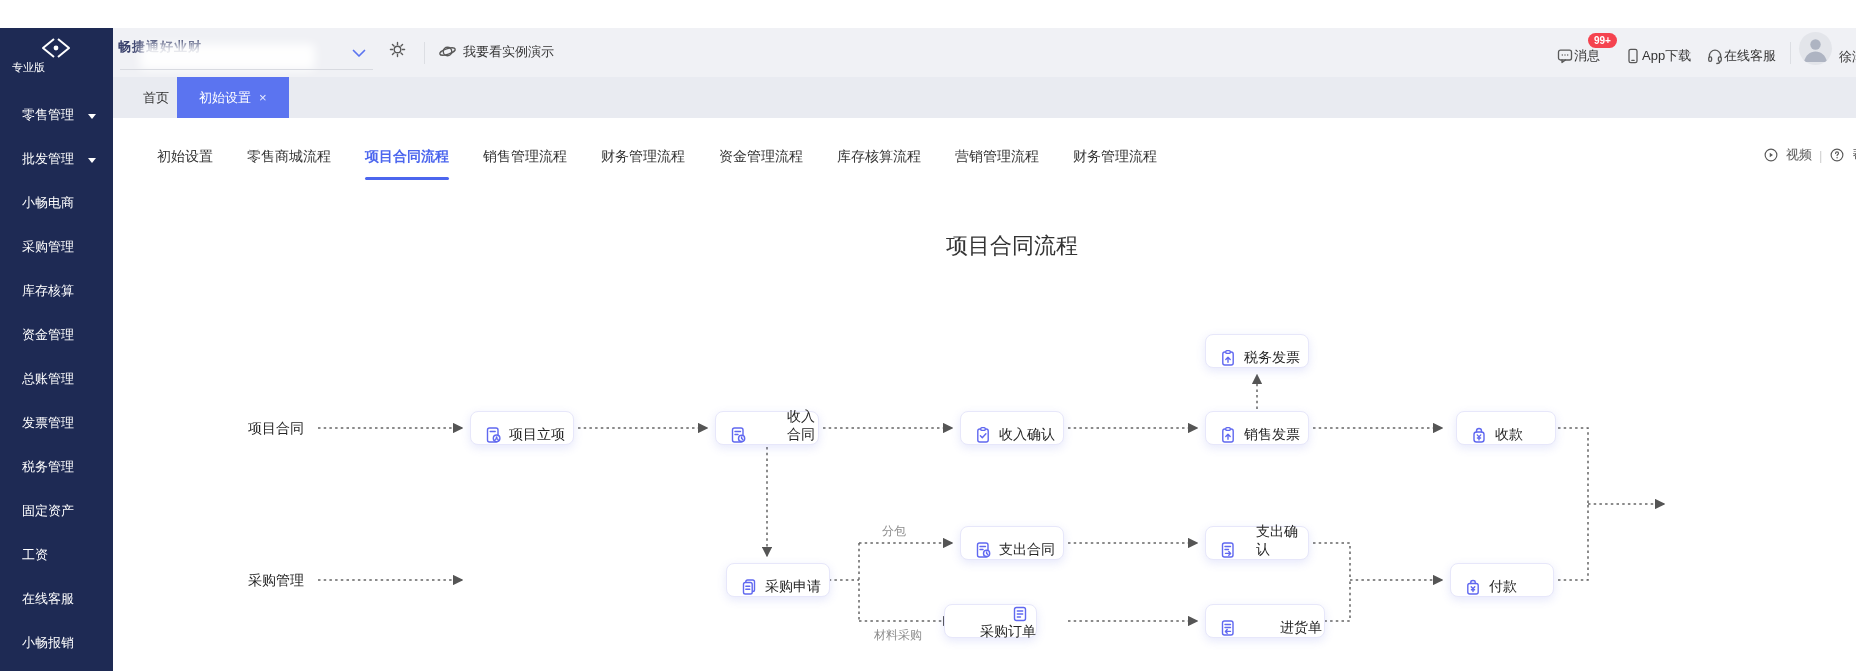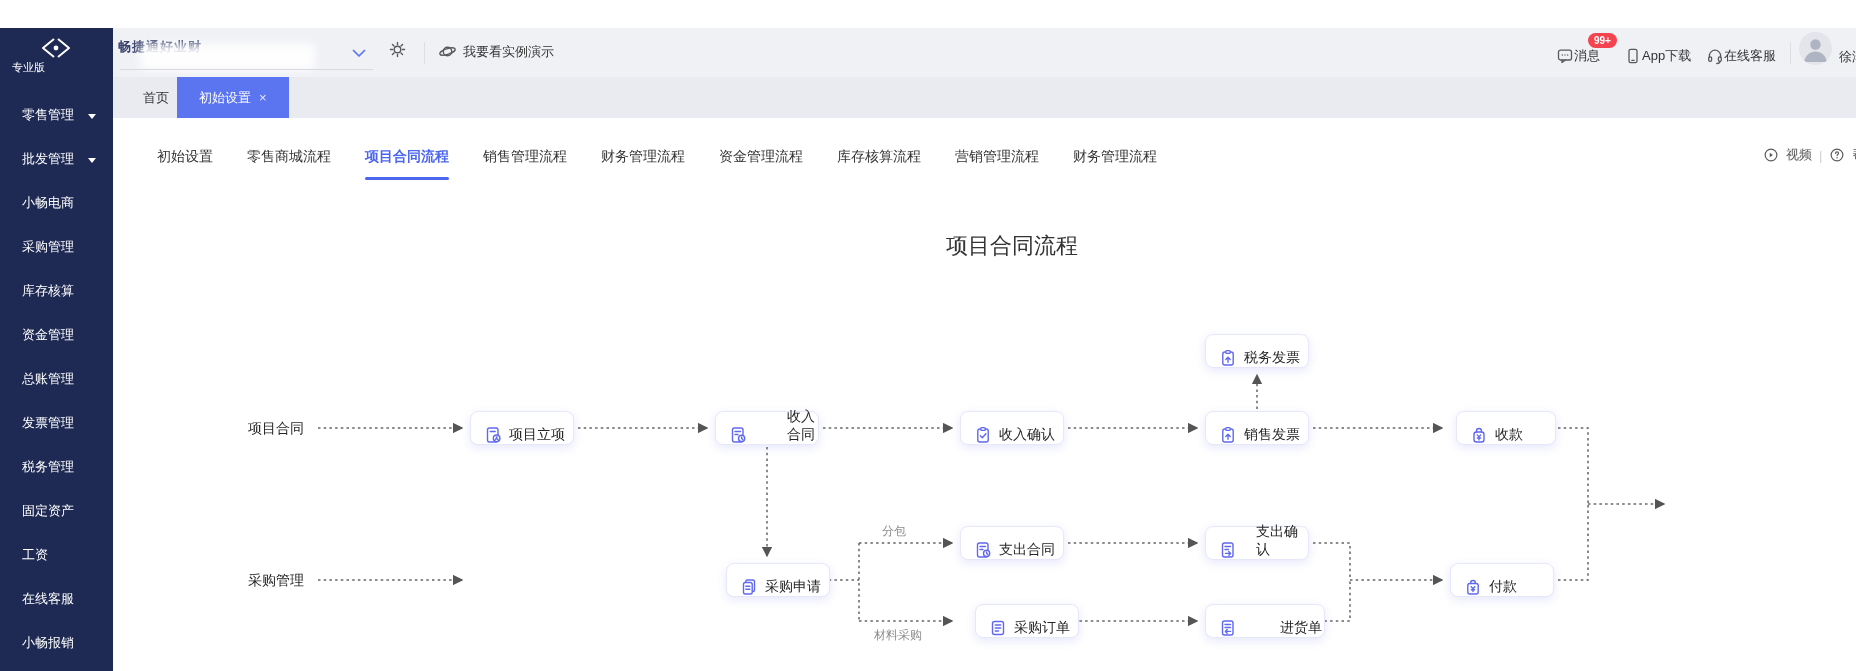--- a/index.html
+++ b/index.html
@@ -317,21 +317,21 @@
       <span>支出合同</span>
     </div>
     <div class="node" style="left:1092px;top:408px;width:104px;gap:12px;">
       <svg class="ni" width="18" height="18" viewBox="0 0 18 18">
           <rect x="3.5" y="2" width="10.5" height="14" rx="2"></rect>
           <path d="M6 5.5h5.5M6 8.5h3.5"></path>
           <path d="M6.5 12.4h5M9.8 10.6l1.8 1.8-1.8 1.8"></path>
         </svg>
       <span>支出确认</span>
     </div>
-    <div class="node" style="left:862px;top:486px;width:104px;">
+    <div class="node" style="left:831px;top:486px;width:93px;flex-direction:column;">
       <svg class="ni" width="18" height="18" viewBox="0 0 18 18">
           <rect x="3.5" y="2.5" width="11" height="13" rx="2"></rect>
           <path d="M6.3 6h5.4M6.3 9h5.4M6.3 12h3.2"></path>
         </svg>
       <span>采购订单</span>
     </div>
     <div class="node" style="left:1092px;top:486px;width:120px;gap:36px;">
       <svg class="ni" width="18" height="18" viewBox="0 0 18 18">
           <rect x="3.5" y="2" width="10.5" height="14" rx="2"></rect>
           <path d="M6 5.5h5.5M6 8.5h5.5"></path>

